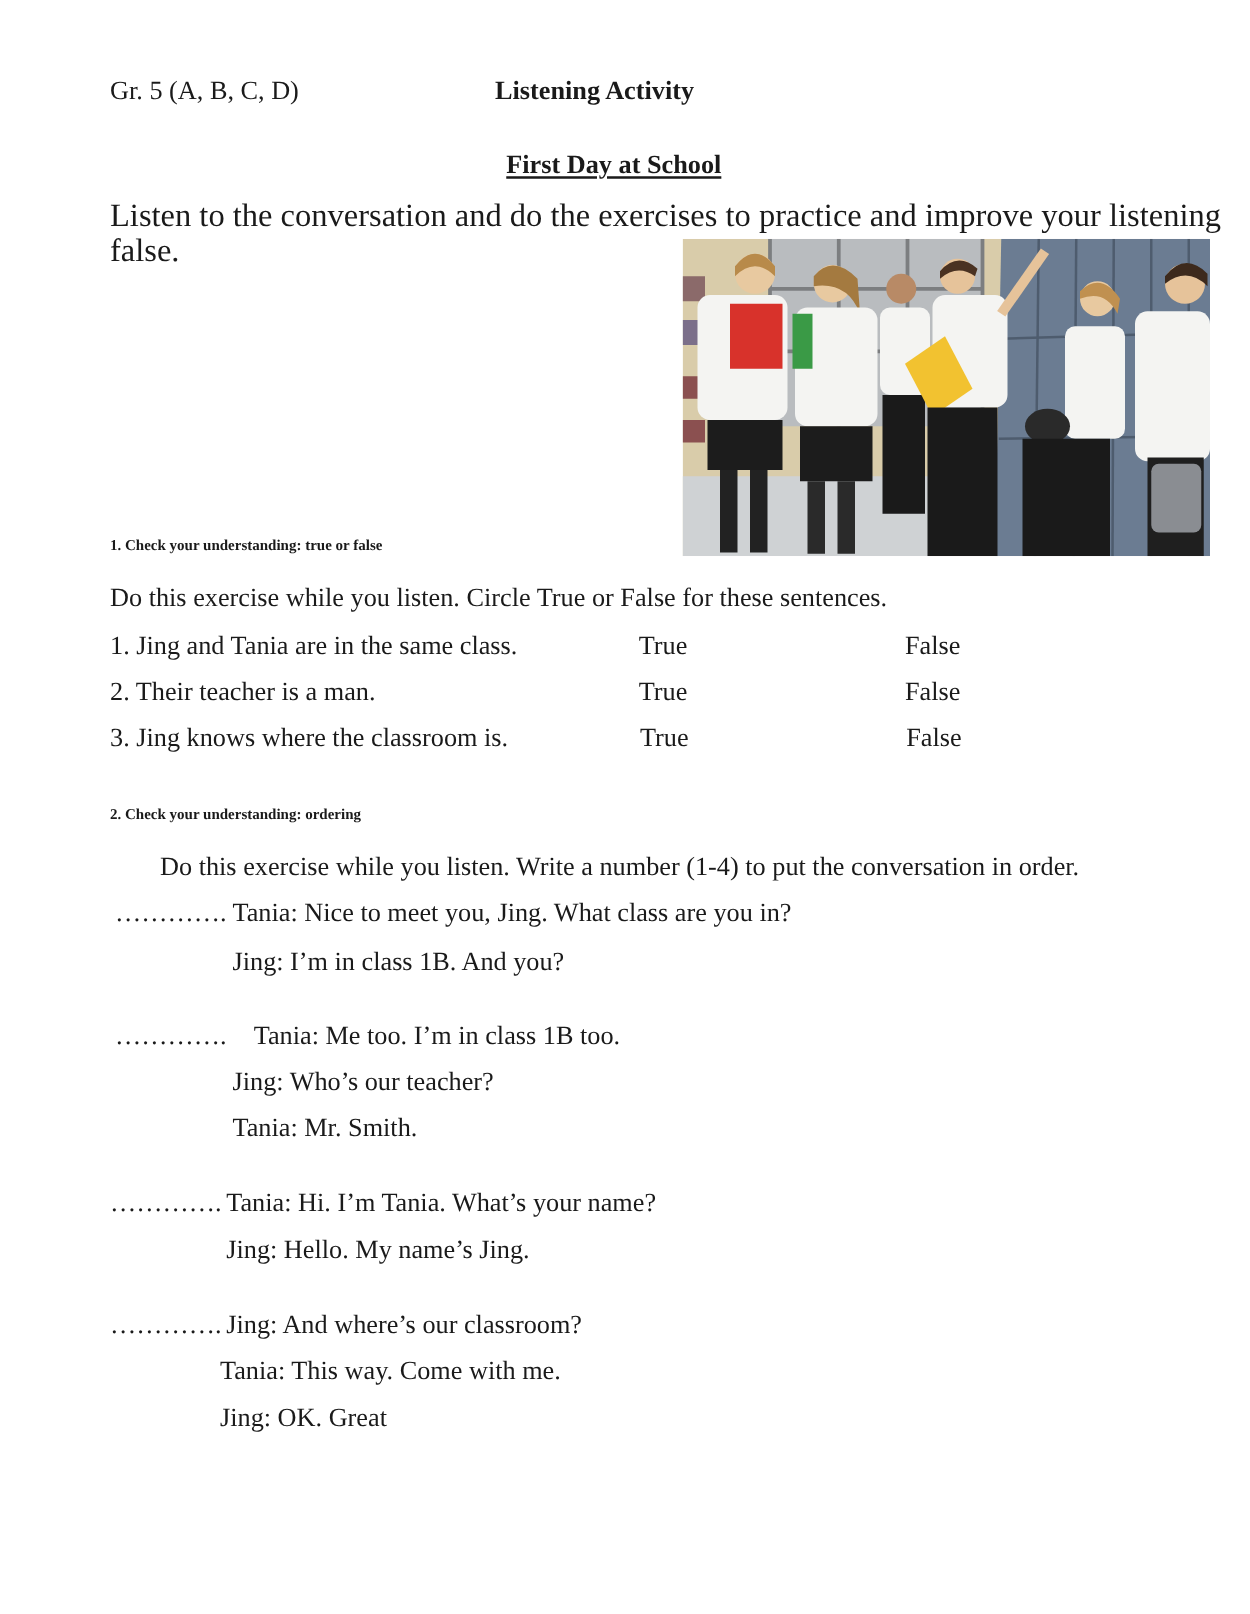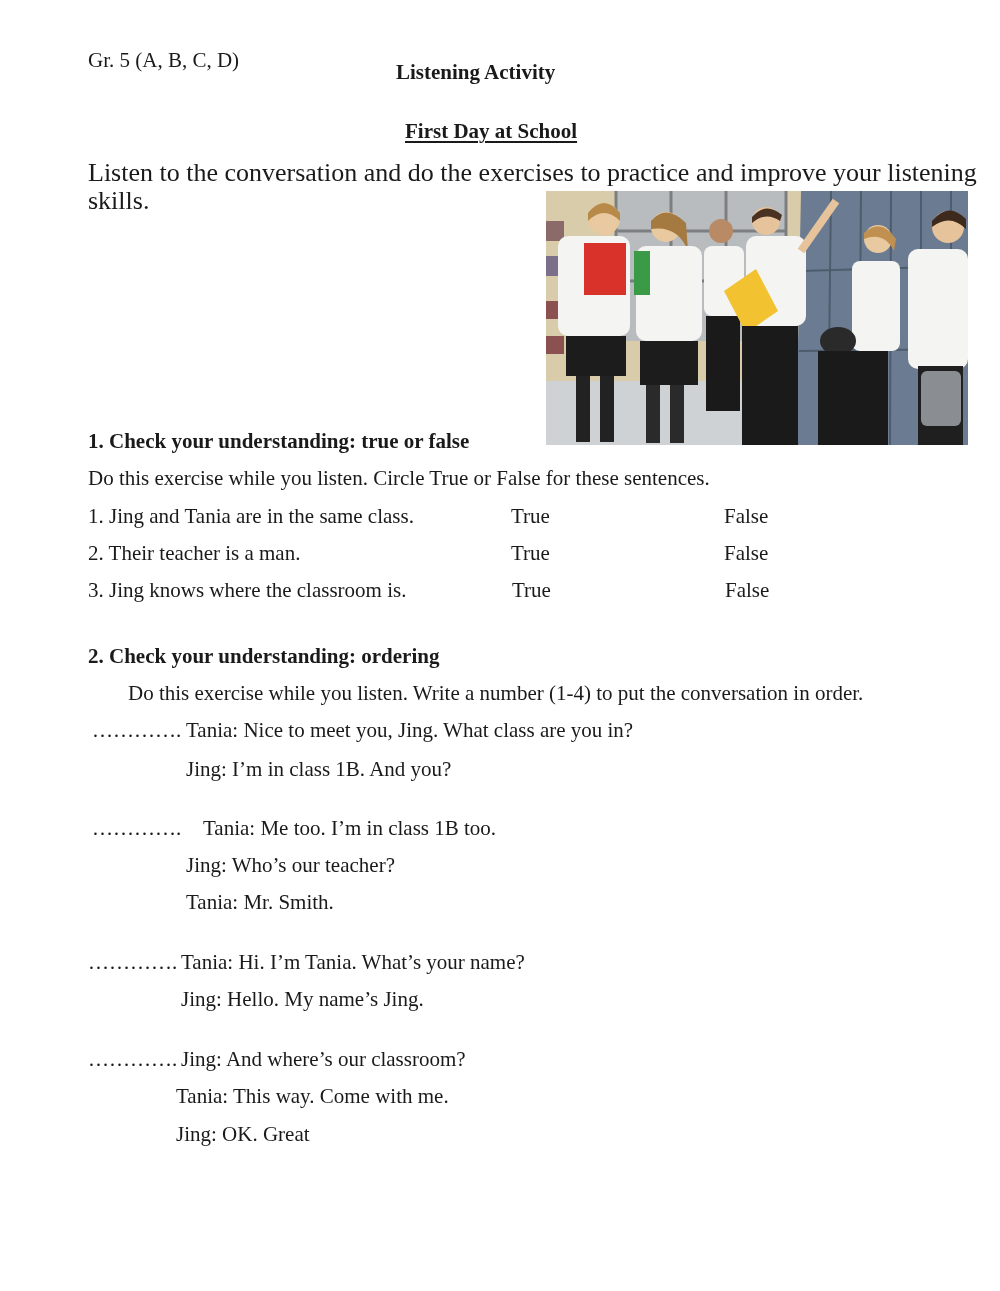--- a/index.html
+++ b/index.html
@@ -5,34 +5,34 @@
   html, body { margin: 0; padding: 0; background: #ffffff; }
   body {
     width: 1000px; height: 1291px; position: relative; overflow: hidden;
     font-family: "Liberation Serif", "DejaVu Serif", serif; color: #1a1a1a;
   }
   .abs { position: absolute; white-space: nowrap; }
   .hdr { font-size: 21px; }
   .bold { font-weight: bold; }
   .underline { text-decoration: underline; text-underline-offset: 3px; text-decoration-thickness: 2px; }
   .intro { font-size: 26px; line-height: 28px; }
-  .sec { font-size: 21px; font-weight: bold; }
+  .sec { font-size: 12px; font-weight: bold; }
   .txt { font-size: 21px; }
   .photo { position: absolute; left: 546px; top: 191px; width: 422px; height: 254px; overflow: hidden; }
   .photo svg { display: block; }
 </style>
 </head>
 <body>
 
-<div class="abs hdr" style="left:88px; top:48px;">Gr. 5 (A, B, C, D)</div>
+<div class="abs hdr" style="left:88px; top:60px;">Gr. 5 (A, B, C, D)</div>
 <div class="abs hdr bold" style="left:396px; top:60px;">Listening Activity</div>
 <div class="abs hdr bold underline" style="left:405px; top:119px;">First Day at School</div>
 
 <div class="abs intro" style="left:88px; top:159px;">Listen to the conversation and do the exercises to practice and improve your listening</div>
-<div class="abs intro" style="left:88px; top:187px;">skills.</div>
+<div class="abs intro" style="left:88px; top:187px;">false.</div>
 
 <div class="photo">
   <svg width="422" height="254" viewBox="0 0 422 254" xmlns="http://www.w3.org/2000/svg">
     <rect x="0" y="0" width="422" height="254" fill="#d9ccaa"></rect>
     <rect x="70" y="0" width="170" height="150" fill="#b9bcbf"></rect>
     <g stroke="#7c7e80" stroke-width="3">
       <line x1="70" y1="0" x2="70" y2="150"></line>
         <line x1="125" y1="0" x2="125" y2="150"></line>
       <line x1="180" y1="0" x2="180" y2="150"></line>
         <line x1="240" y1="0" x2="240" y2="150"></line>

